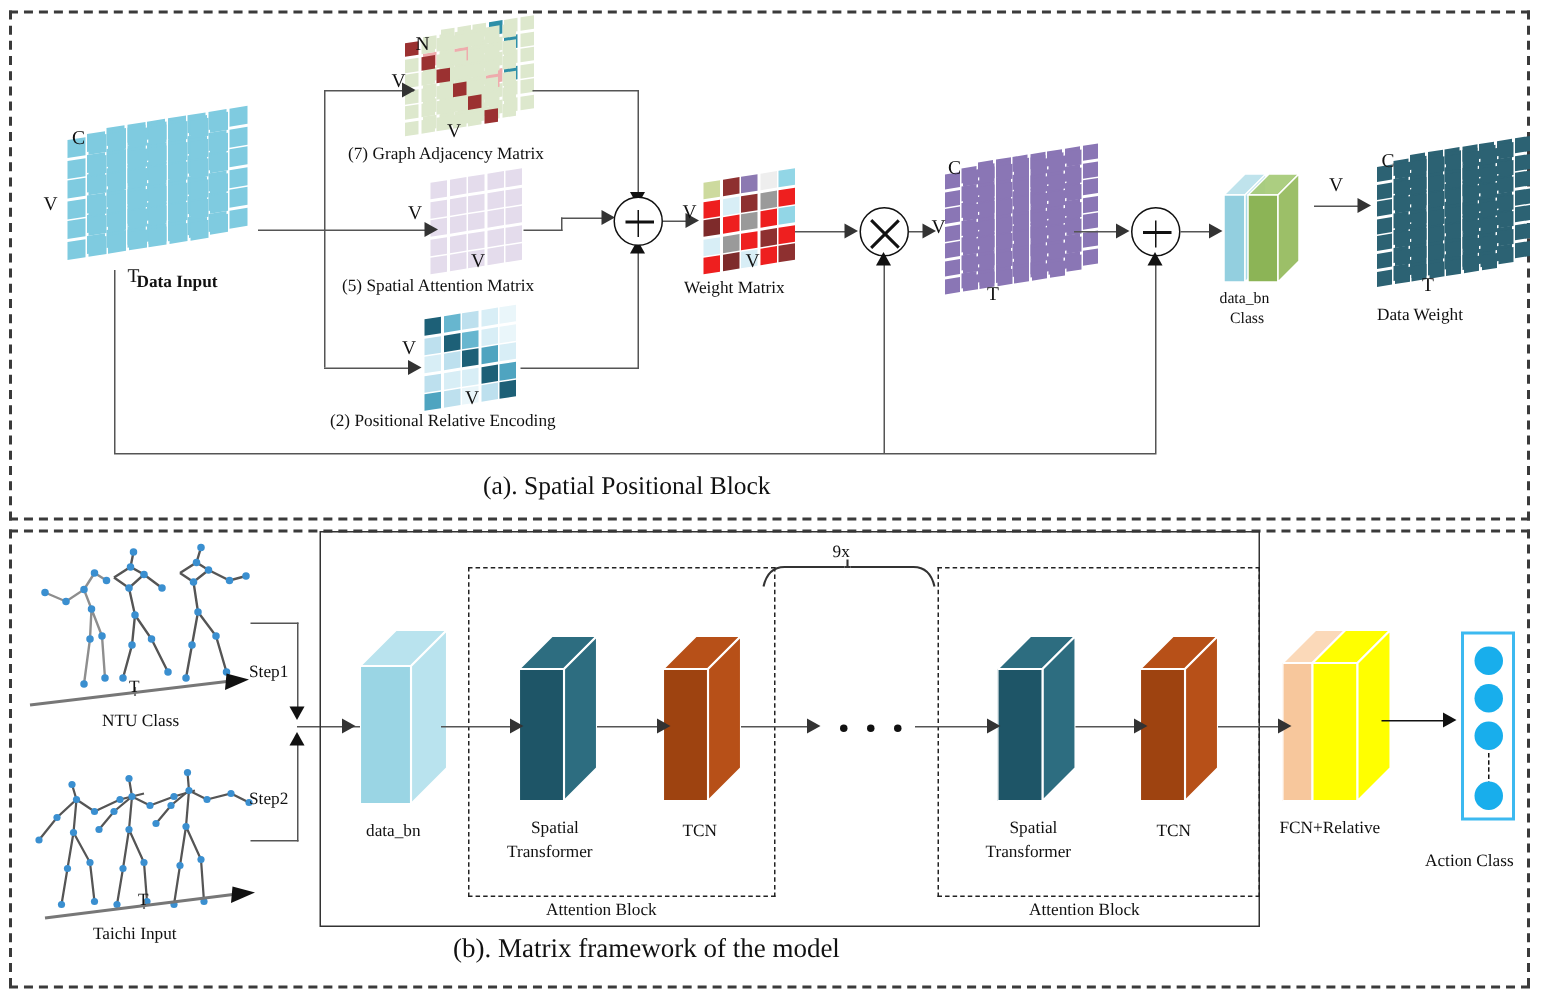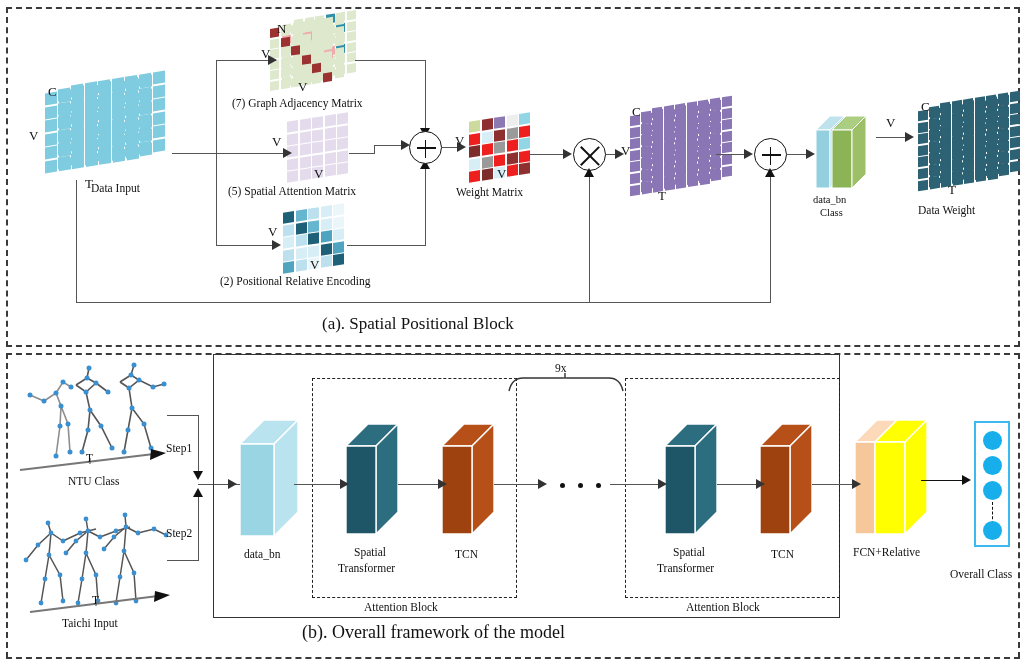--- a/index.html
+++ b/index.html
@@ -188,21 +188,21 @@
       <div style="background:#7fcbe0"></div>
       <div style="background:#7fcbe0"></div>
       <div style="background:#7fcbe0"></div>
       <div style="background:#7fcbe0"></div>
       <div style="background:#7fcbe0"></div>
   </div>
 </div>
 <div class="lbl dim" style="left:48px;top:84px;">C</div>
 <div class="lbl dim" style="left:29px;top:128px;">V</div>
 <div class="lbl dim" style="left:85px;top:176px;">T</div>
-<div class="lbl small" style="left:91px;top:182px;">Data Input</div>
+<div class="lbl small" style="left:91px;top:182px;font-weight:bold;">Data Input</div>
 
 <div class="abs" style="left:270px;top:24px;">
   <div class="sheet3" style="left:24px;top:-9px;grid-template-columns:repeat(6,9px);grid-template-rows:repeat(6,9px);">
     <div style="background:#dde8cd"></div>
       <div style="background:#dde8cd"></div>
       <div style="background:#dde8cd"></div>
       <div style="background:#2e8fa8"></div>
       <div style="background:#dde8cd"></div>
       <div style="background:#dde8cd"></div>
     <div style="background:#dde8cd"></div>
@@ -1007,15 +1007,15 @@
 <div class="hline-d" style="left:921px;top:480px;width:46px;"></div>
 <div class="arrowR" style="left:962px;top:475px;border-left-color:#111;"></div>
 
 <div class="abs" style="left:974px;top:421px;width:36px;height:126px;border:2.2px solid #3cb9f0;box-sizing:border-box;background:#fff;">
   <div class="bigdot" style="left:7px;top:8px;width:19px;height:19px;"></div>
   <div class="bigdot" style="left:7px;top:33px;width:19px;height:19px;"></div>
   <div class="bigdot" style="left:7px;top:58px;width:19px;height:19px;"></div>
   <div class="abs" style="left:16px;top:79px;width:0;height:22px;border-left:1.4px dashed #111;"></div>
   <div class="bigdot" style="left:7px;top:98px;width:19px;height:19px;"></div>
 </div>
-<div class="lbl small" style="left:950px;top:568px;">Overall Class</div>
-
-<div class="lbl" style="left:302px;top:622px;font-size:18px;">(b). Overall framework of the model</div>
+<div class="lbl small" style="left:950px;top:568px;">Action Class</div>
+
+<div class="lbl" style="left:302px;top:622px;font-size:18px;">(b). Matrix framework of the model</div>
 
 </body></html>

